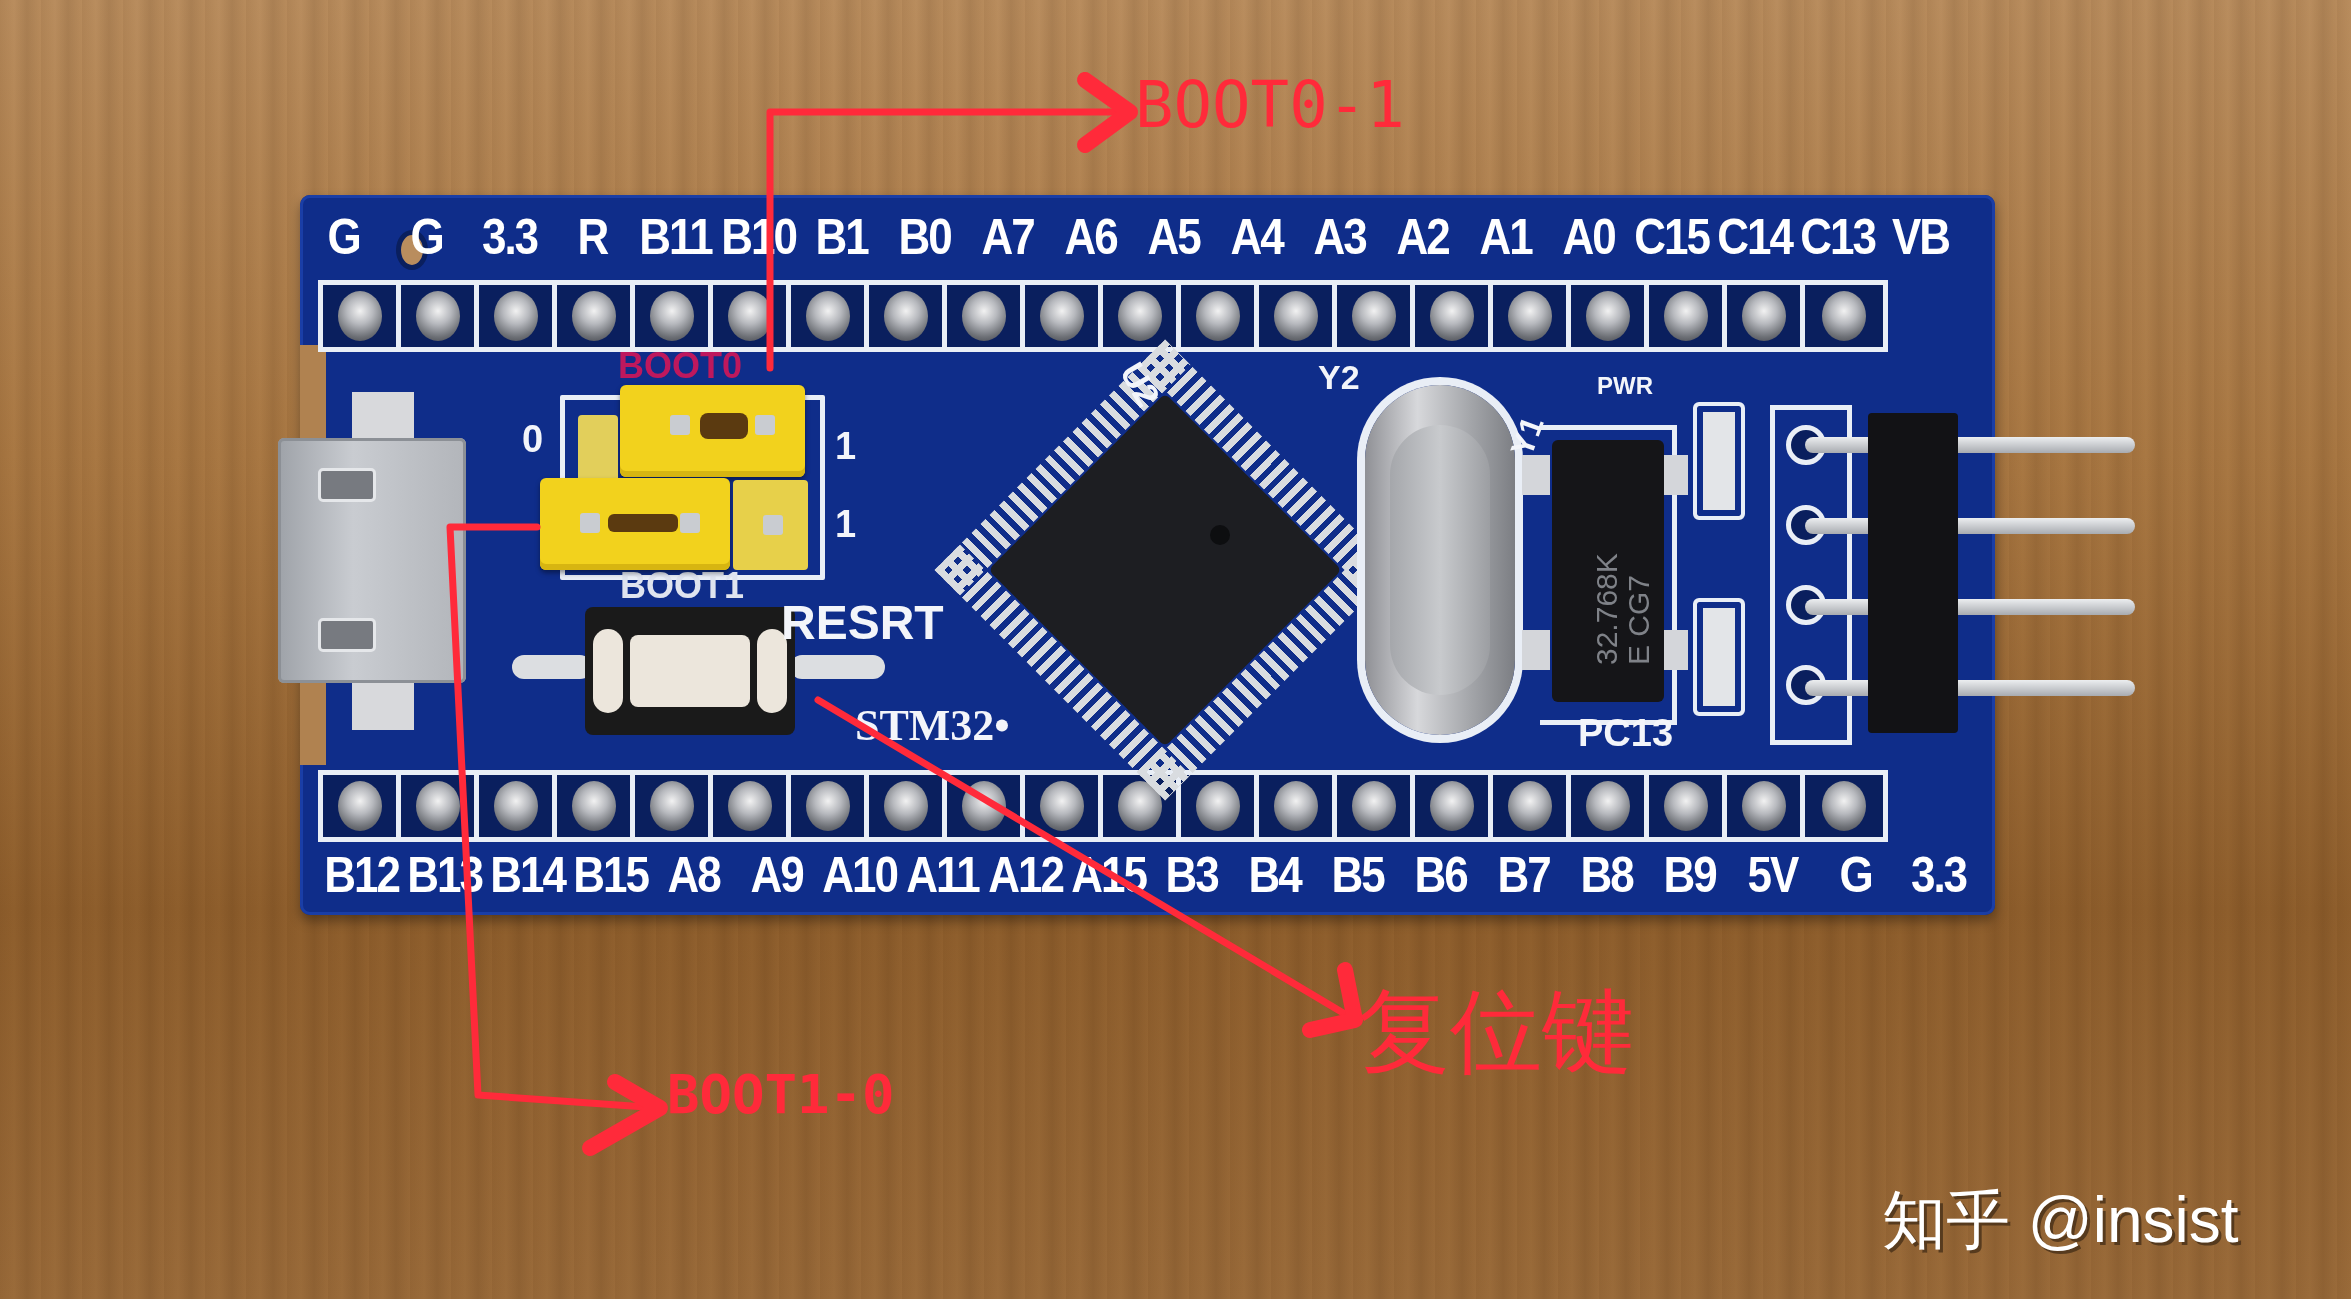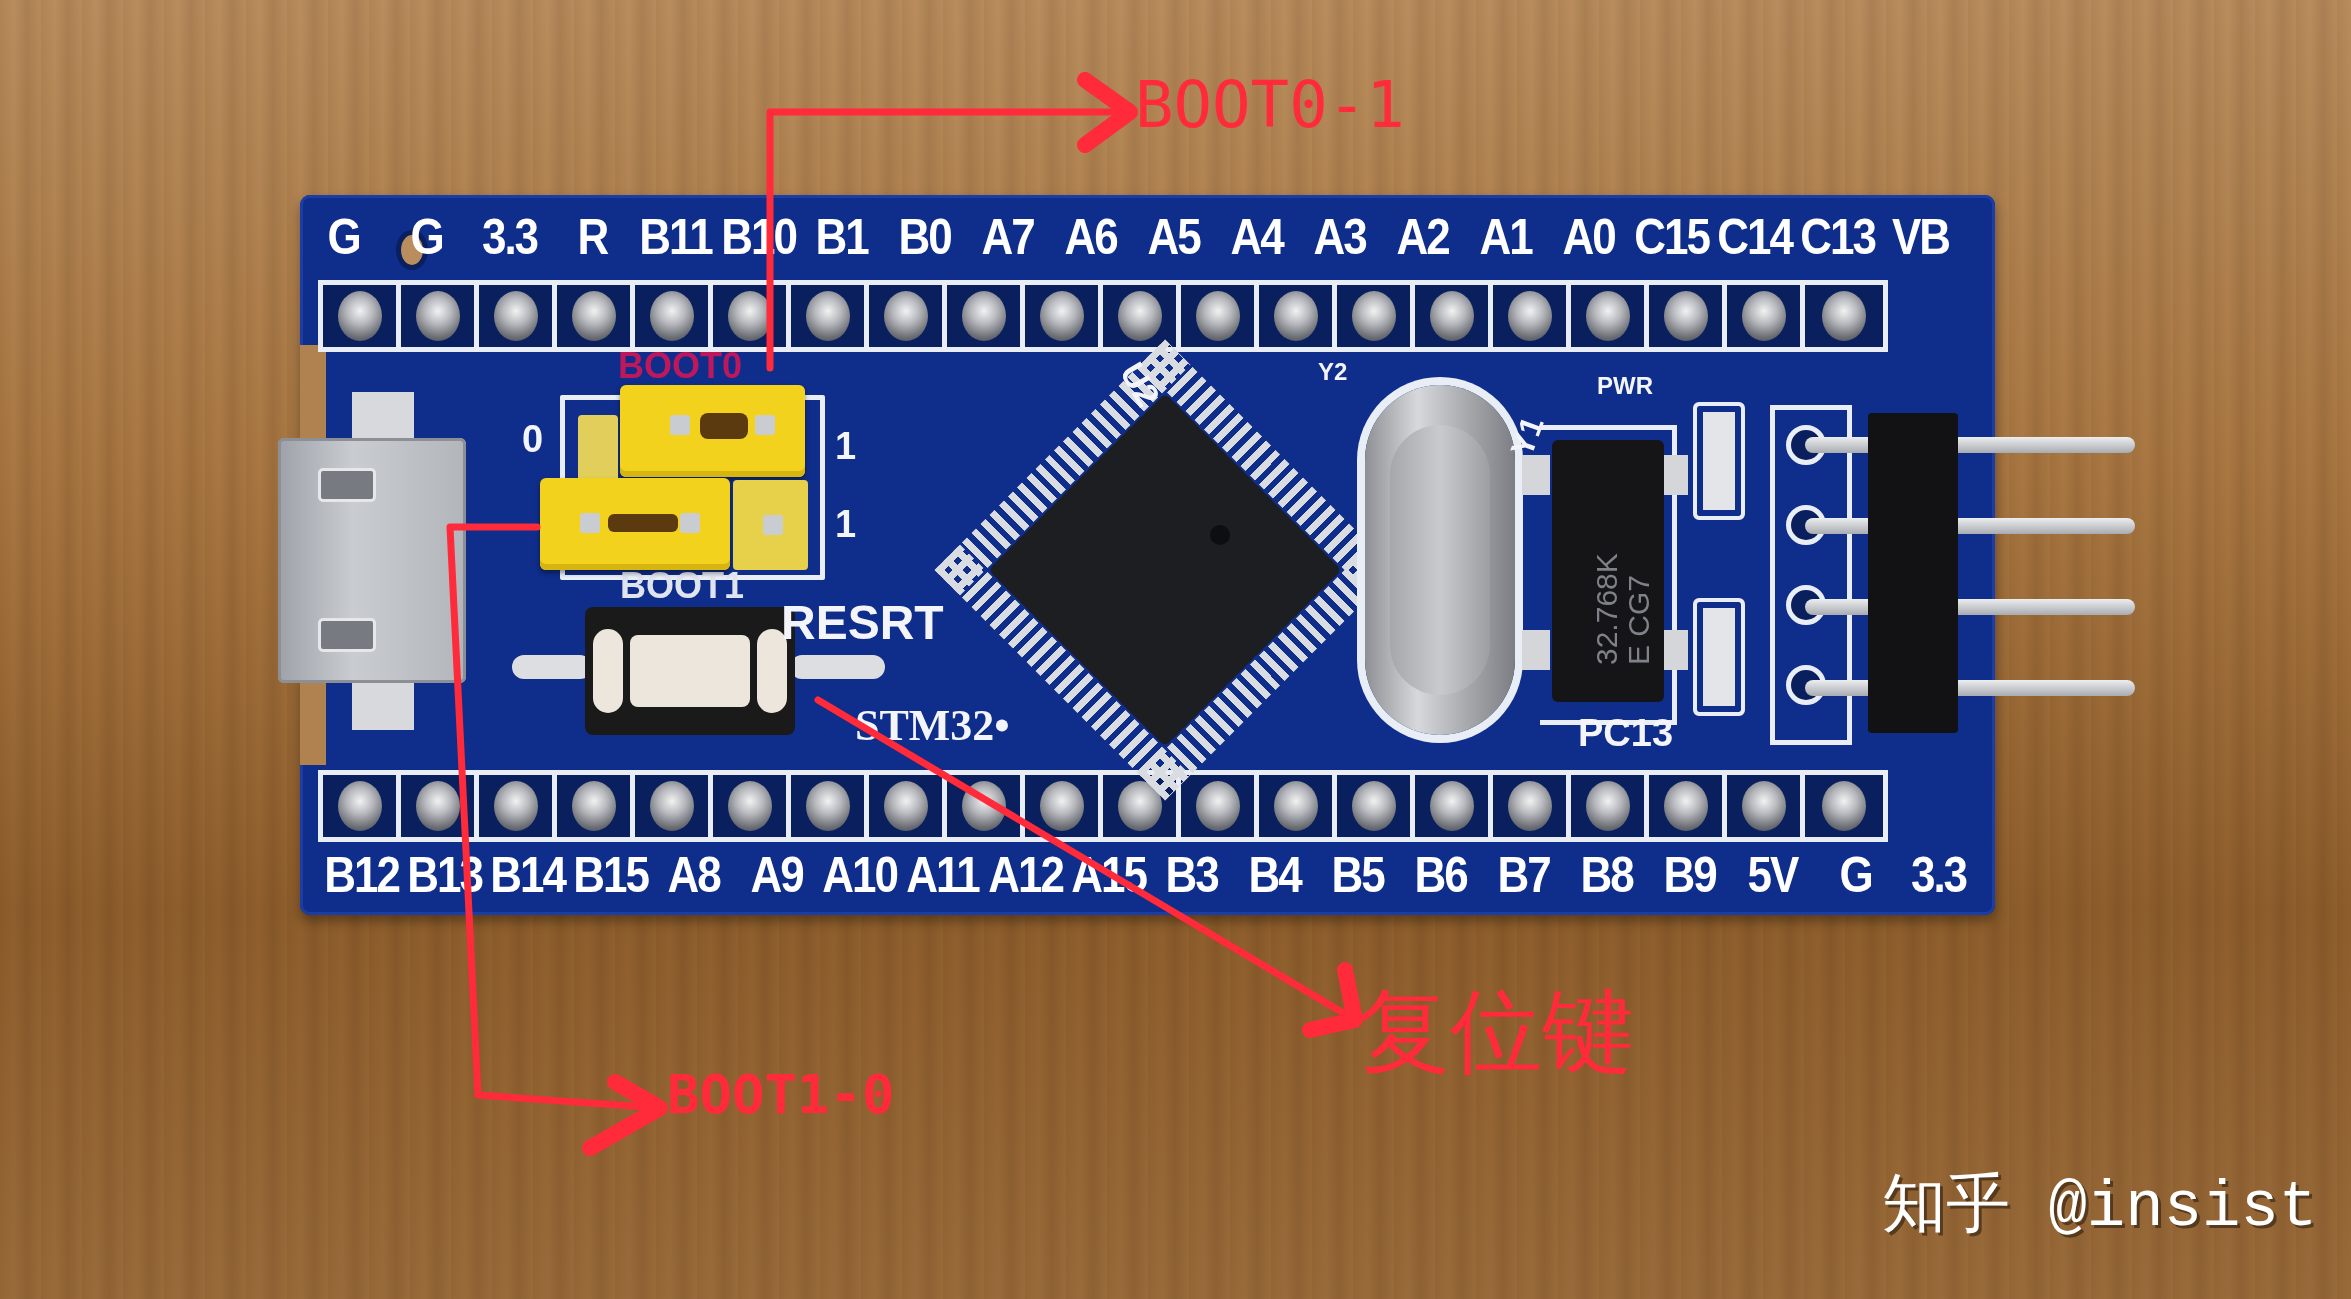--- a/index.html
+++ b/index.html
@@ -36,21 +36,21 @@
   .crystal{left:1365px;top:385px;width:150px;height:350px;border-radius:75px;background:linear-gradient(90deg,#8f9095,#d7d8db 35%,#a4a6aa 70%,#7c7e83);box-shadow:0 0 0 8px #e9eef6;}
   .crystal-inner{left:1390px;top:425px;width:100px;height:270px;border-radius:50px;background:linear-gradient(90deg,#a5a7ab,#c8cacd,#9c9ea2);}
   .osc{left:1552px;top:440px;width:112px;height:262px;background:#151518;border-radius:6px;}
   .osc-text{color:#7f8288;font-size:30px;transform:rotate(-90deg);transform-origin:left top;white-space:nowrap;}
   .led{width:44px;height:110px;background:#e3e5e8;border:4px solid #e9eef6;border-radius:6px;box-shadow:inset 0 0 0 6px #0f2d8a;}
   .hdr-plastic{left:1868px;top:413px;width:90px;height:320px;background:#121215;border-radius:4px;}
   .hdr-pin{height:16px;width:330px;background:linear-gradient(180deg,#eceef0,#a8abb0);border-radius:8px;}
   .hdr-hole{width:40px;height:40px;border-radius:50%;border:5px solid #e9eef6;background:#0a1f5e;box-sizing:border-box;}
   .hdr-frame{left:1770px;top:405px;width:72px;height:330px;border:5px solid #e9eef6;}
   .annot{color:#ff2a3a;font-family:"DejaVu Sans Mono","Liberation Mono",monospace;}
-  .watermark{color:#ffffff;font-family:Liberation Mono, monospace;font-size:64px;text-shadow:3px 3px 0 rgba(60,40,20,0.7);}
+  .watermark{color:#ffffff;font-family:Liberation Sans, sans-serif;font-size:64px;text-shadow:3px 3px 0 rgba(60,40,20,0.7);margin-top:17px;}
 </style>
 </head>
 <body>
 
 <div class="abs board"></div>
 <div class="abs board-notch"></div>
 
 <div class="abs" style="left:396px;top:230px;width:22px;height:30px;border-radius:50%;background:#b98d5e;border:5px solid #0a1f5e;"></div>
 
 <div class="pin-labels" style="left:302px;top:212px;">
@@ -260,21 +260,21 @@
   <div class="abs" style="left:172px;top:22px;width:30px;height:84px;background:#ece6dc;border-radius:15px;"></div>
 </div>
 <div class="abs button-cap"></div>
 <div class="abs silk" style="left:781px;top:595px;font-size:48px;">RESRT</div>
 <div class="abs silk" style="left:855px;top:700px;font-size:44px;font-family:Liberation Serif, serif;">STM32•</div>
 
 <div class="abs chip-legs"></div>
 <div class="abs chip"></div>
 <div class="abs" style="left:1210px;top:525px;width:20px;height:20px;border-radius:50%;background:#0d0e10;"></div>
 <div class="abs silk" style="left:1118px;top:365px;font-size:34px;transform:rotate(60deg);">U2</div>
-<div class="abs silk" style="left:1318px;top:358px;font-size:24px;">Y2</div>
+<div class="abs silk" style="left:1318px;top:358px;font-size:34px;">Y2</div>
 
 <div class="abs crystal"></div>
 <div class="abs crystal-inner"></div>
 <div class="abs silk" style="left:1508px;top:418px;font-size:32px;transform:rotate(-70deg);">Y1</div>
 
 <div class="abs" style="left:1540px;top:425px;width:132px;height:290px;border:5px solid #e9eef6;border-left:none;"></div>
 <div class="abs" style="left:1522px;top:455px;width:28px;height:40px;background:#d4d6da;"></div>
 <div class="abs" style="left:1522px;top:630px;width:28px;height:40px;background:#d4d6da;"></div>
 <div class="abs" style="left:1660px;top:455px;width:28px;height:40px;background:#d4d6da;"></div>
 <div class="abs" style="left:1660px;top:630px;width:28px;height:40px;background:#d4d6da;"></div>

